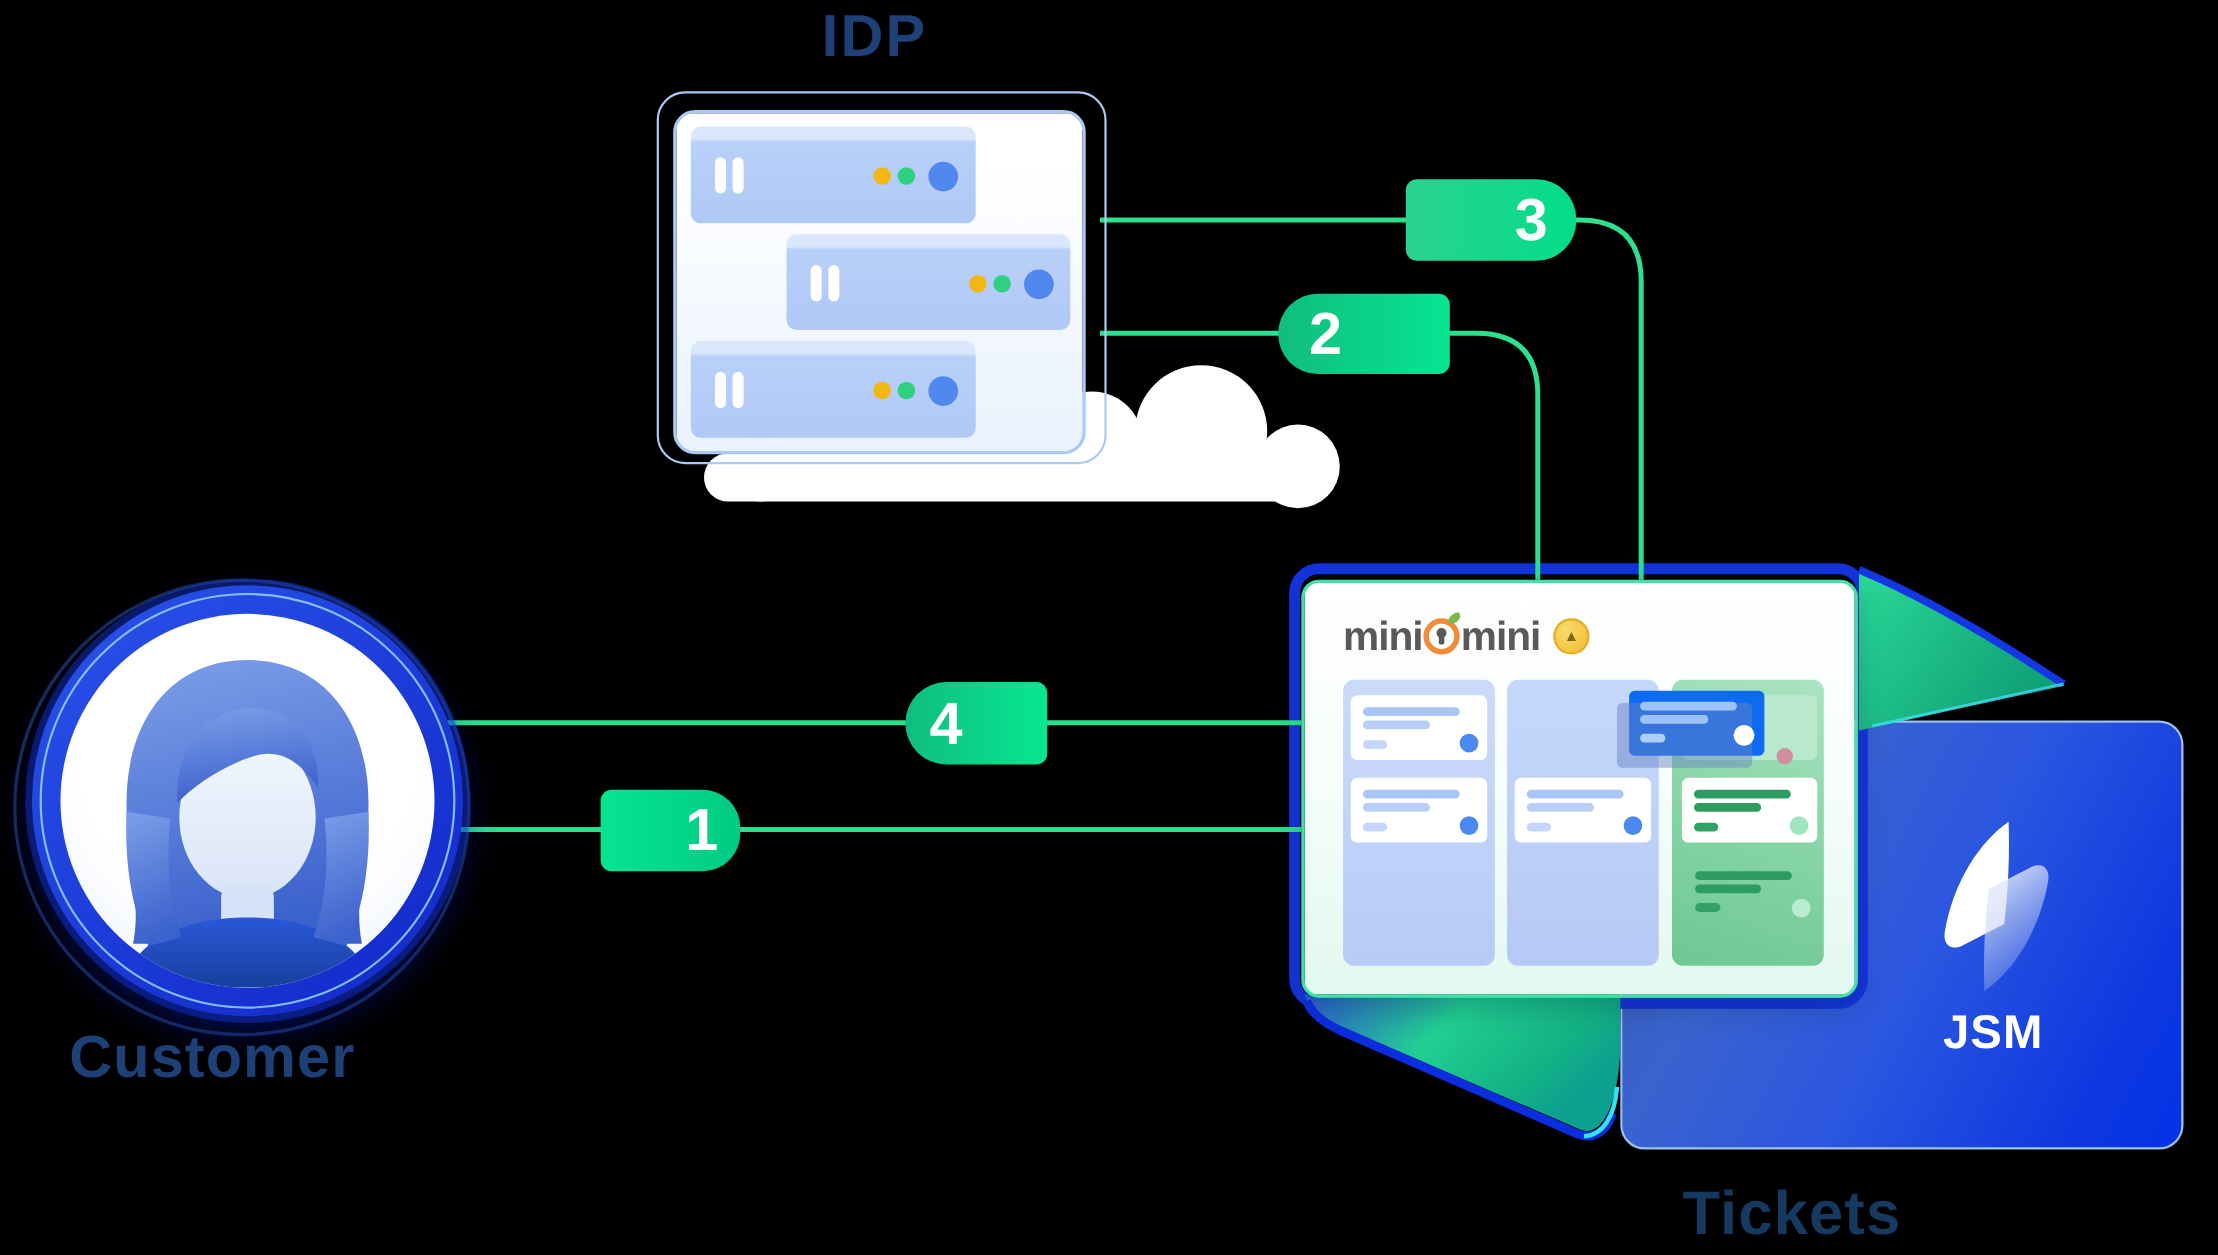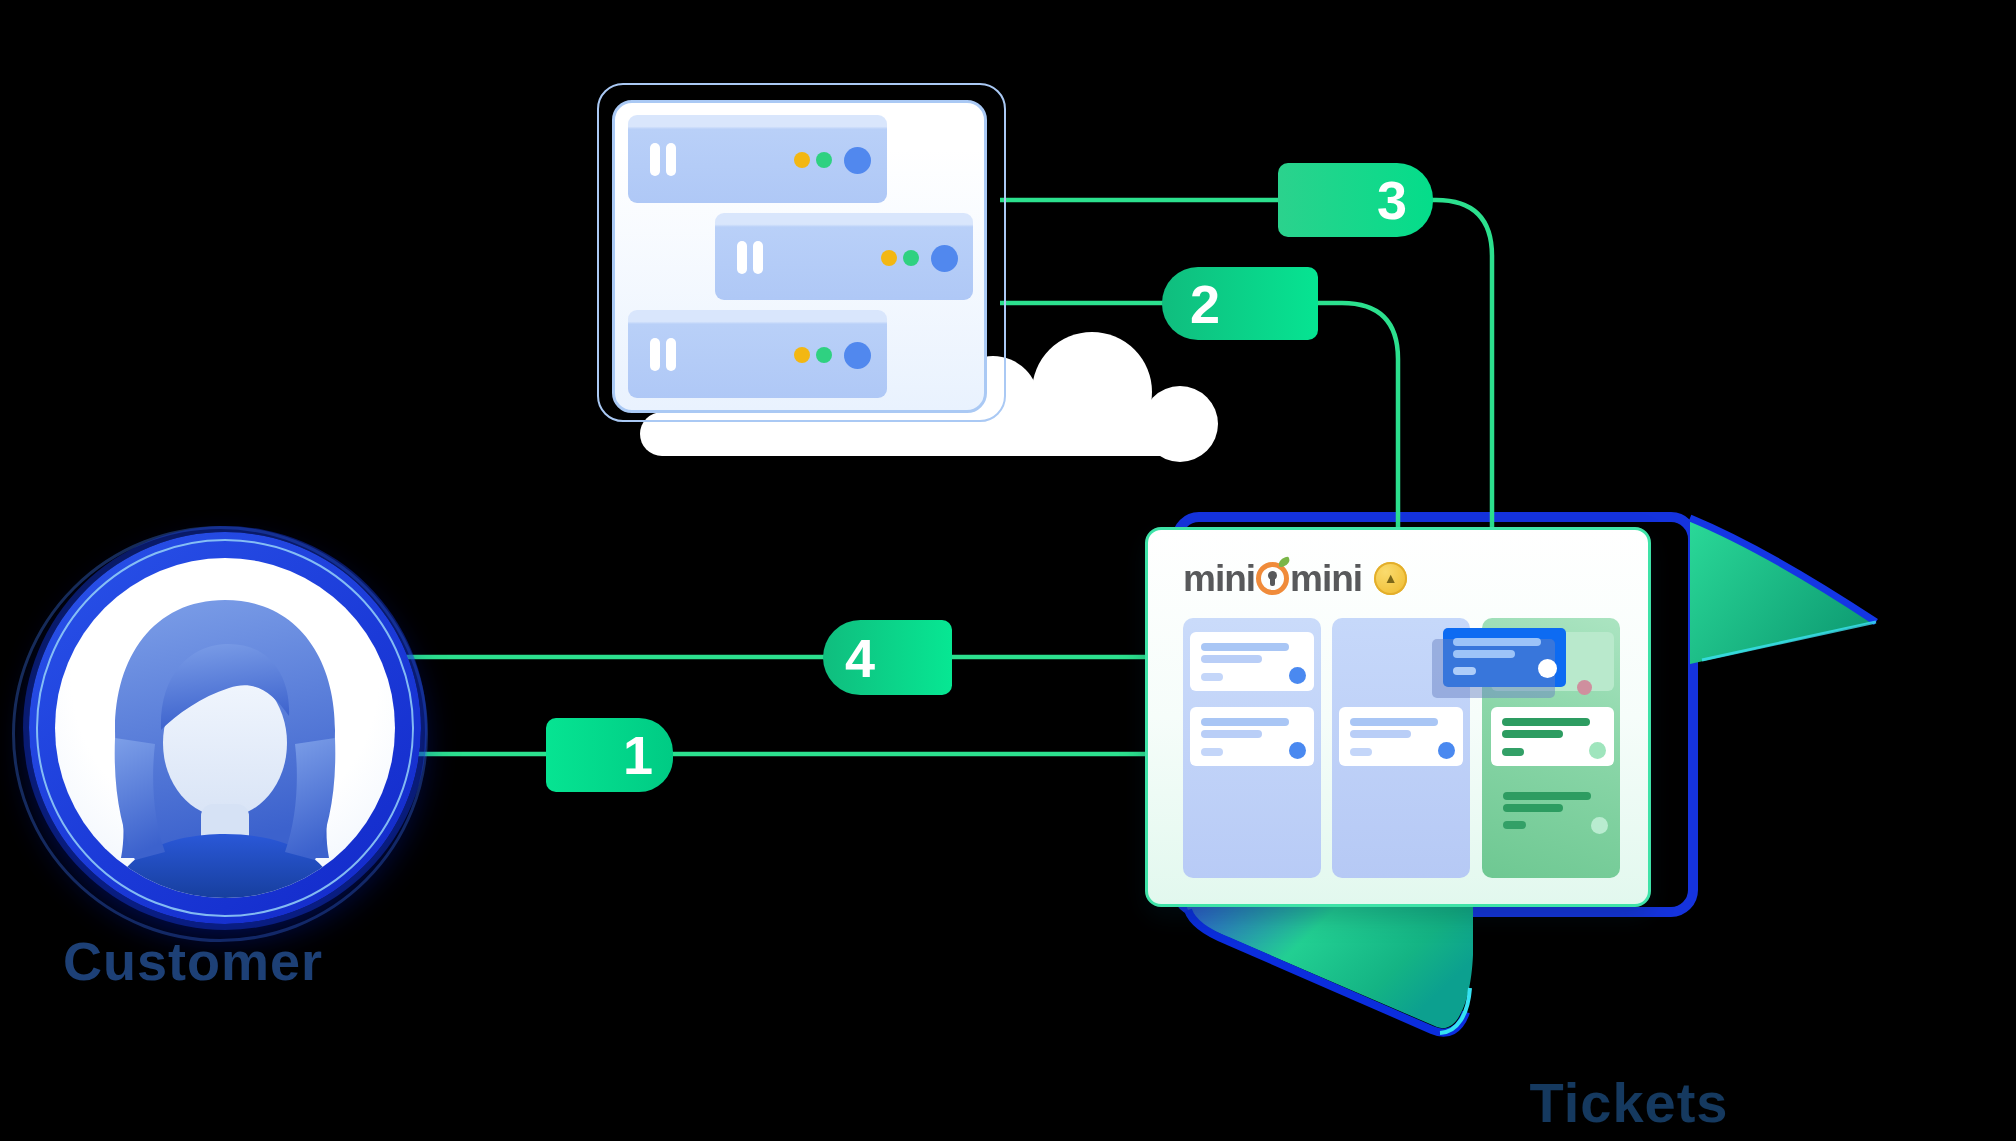--- a/index.html
+++ b/index.html
@@ -66,21 +66,21 @@
     box-shadow:0 0 0 6px rgba(20,55,215,.45), 0 14px 34px rgba(0,25,170,.5);}
   .avatar-wrap .ring::after{content:"";position:absolute;inset:7px;border-radius:50%;
     border:2px solid rgba(150,210,248,.85);}
   .avatar-wrap .inner{position:absolute;inset:34px;border-radius:50%;overflow:hidden;
     background:radial-gradient(circle at 50% 35%,#ffffff 55%,#e9f1fc 100%);}
   .avatar-wrap svg{position:absolute;left:0;top:0;}
   .customer-label{left:63px;top:930px;width:340px;font-size:54px;font-weight:700;
     letter-spacing:1px;color:var(--c-label_navy,#1d4076);z-index:7;}
 
   
-  .mini-card{left:1145px;top:527px;width:506px;height:380px;border-radius:16px;z-index:7;
+  .mini-card{left:1183px;top:527px;width:506px;height:380px;border-radius:16px;z-index:7;
     border:3px solid var(--c-mini_border,#3fe3a8);box-sizing:border-box;
     background:linear-gradient(180deg,#ffffff 0%,#f6fdfa 50%,#e2f8ee 100%);
     box-shadow:0 10px 24px rgba(0,40,60,.25);}
   .mo-logo{position:absolute;left:35px;top:28px;display:flex;align-items:center;height:40px;}
   .mo-text{font-size:37px;font-weight:700;letter-spacing:-1px;color:var(--c-logo_gray,#58595b);line-height:1;}
   .o-icon{position:relative;width:33px;height:33px;margin:0 1px;}
   .o-icon .ringO{position:absolute;inset:0;border:5px solid var(--c-logo_orange,#f08b3a);border-radius:50%;box-sizing:border-box;}
   .o-icon .leaf{position:absolute;top:-4px;right:-1px;width:12px;height:8px;background:#7ab648;
     border-radius:80% 20% 70% 30%;transform:rotate(-20deg);}
   .o-icon .keyc{position:absolute;left:12px;top:9px;width:9px;height:9px;background:#58595b;border-radius:50%;}
@@ -136,20 +136,33 @@
 <div class="canvas">
 
   <div class="cloud abs">
     <div class="base"></div>
     <div class="b1"></div>
     <div class="b2"></div>
     <div class="b3"></div>
     <div class="b4"></div>
   </div>
 
+  <div class="jsm-card abs">
+    <svg class="jsm-logo" width="110" height="158" viewBox="0 0 110 158">
+      <defs>
+        <linearGradient id="bladeFade" x1="0" y1="0" x2="0.4" y2="1">
+          <stop offset="0" stop-color="#f4f7ff" stop-opacity="0.95"></stop>
+          <stop offset="1" stop-color="#9fb4ea" stop-opacity="0.30"></stop>
+        </linearGradient>
+      </defs>
+      <path d="M66 2 C40 20 16 56 8 102 C6 114 14 120 25 114 L62 95 C66 62 67 30 66 2 Z" fill="#ffffff"></path>
+      <path d="M44 156 C70 138 94 102 102 56 C104 44 96 38 85 44 L48 63 C44 96 43 128 44 156 Z" fill="url(#bladeFade)"></path>
+    </svg>
+    <div class="jsm-label">JSM</div>
+  </div>
 
   <svg class="decor abs" width="2016" height="1141" viewBox="0 0 2016 1141">
     <defs>
       <linearGradient id="foldTR" x1="0" y1="0" x2="1" y2="0.6">
         <stop offset="0" stop-color="#2ad998"></stop>
         <stop offset="1" stop-color="#0f9e74"></stop>
       </linearGradient>
       <linearGradient id="foldBL" x1="0" y1="0" x2="1" y2="0.45">
         <stop offset="0" stop-color="#2f55d2"></stop>
         <stop offset="0.45" stop-color="#22cf92"></stop>
@@ -169,20 +182,21 @@
     <path d="M1470 988 C1468 1014 1458 1032 1440 1033" fill="none" stroke="#35e2f2" stroke-width="4"></path>
   </svg>
 
   <svg class="connectors abs" width="2016" height="1141" viewBox="0 0 2016 1141">
     <path d="M1000 200 H1436 Q1492 200 1492 256 V527" fill="none" stroke="#2ce08e" stroke-width="4.5"></path>
     <path d="M1000 303 H1342 Q1398 303 1398 359 V527" fill="none" stroke="#2ce08e" stroke-width="4.5"></path>
     <path d="M402 657 H1183" fill="none" stroke="#2ce08e" stroke-width="4.5"></path>
     <path d="M396 754 H1183" fill="none" stroke="#2ce08e" stroke-width="4.5"></path>
   </svg>
 
+  <div class="idp-title abs">IDP</div>
   <div class="idp-outline abs"></div>
   <div class="idp-box abs">
     <div class="server s1">
       <div class="bar bar1"></div>
       <div class="bar bar2"></div>
       <div class="dot dy"></div>
       <div class="dot dg"></div>
       <div class="dot db"></div>
     </div>
     <div class="server s2">

